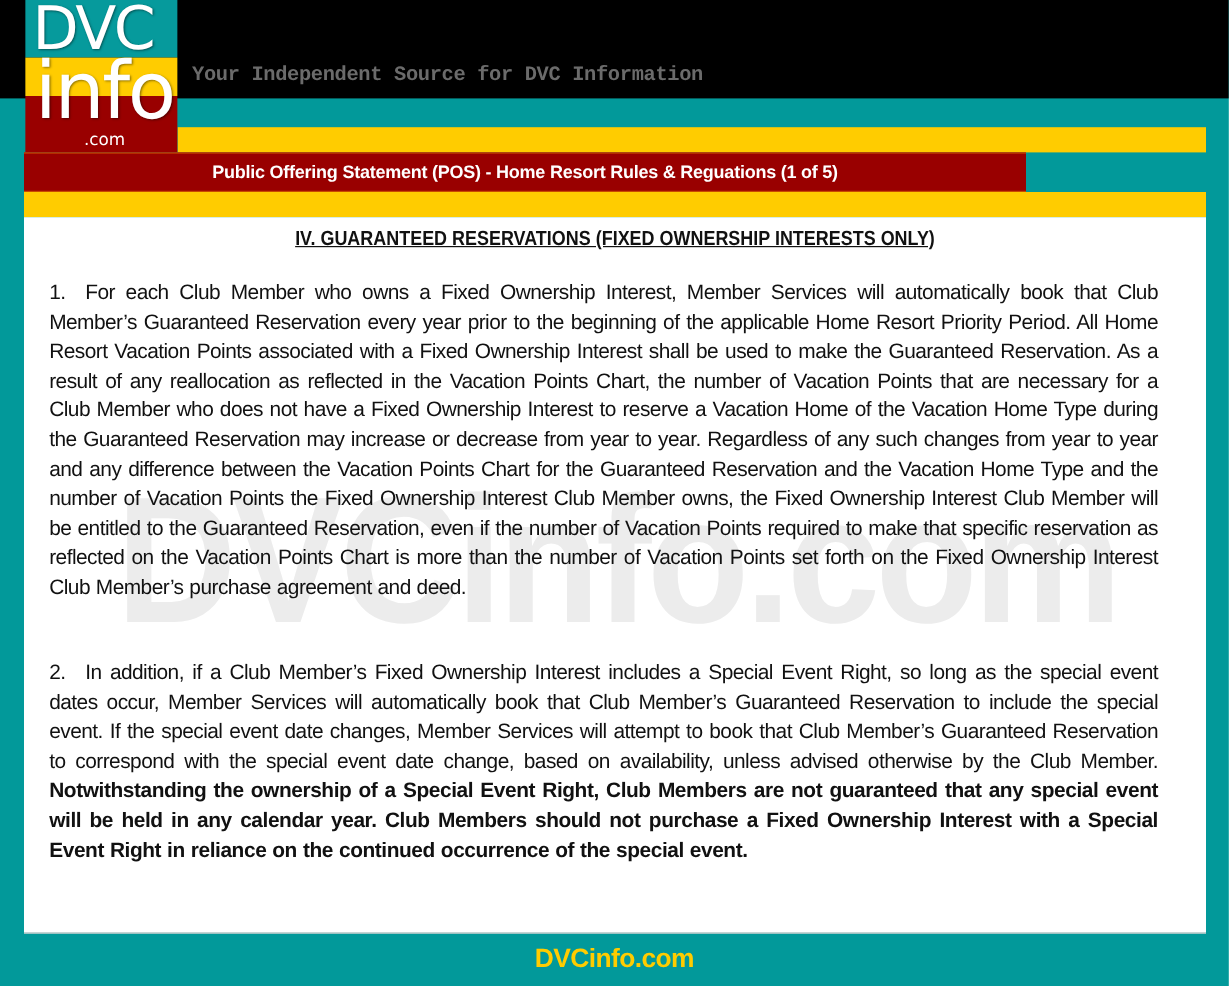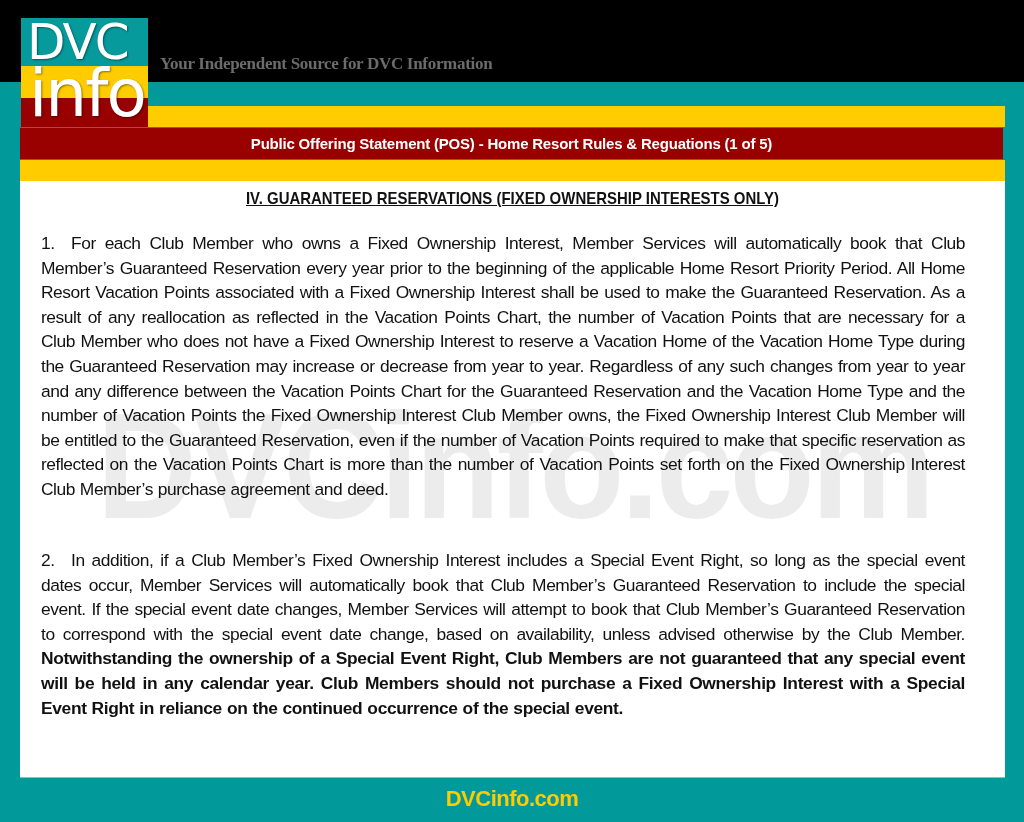--- a/index.html
+++ b/index.html
@@ -24,35 +24,35 @@
     position: absolute;
     color: #0d0d0d;
     font-family: "DejaVu Serif", serif;
     font-weight: bold;
     white-space: nowrap;
   }
   .tagline {
     position: absolute;
     left: 160px; top: 54px;
     color: #6b6b6b;
-    font-family: Liberation Serif, serif;
+    font-family: Liberation Mono, monospace;
     font-weight: bold;
     font-size: 17px;
     letter-spacing: -0.3px;
     white-space: nowrap;
   }
   .yellow-band-top {
     position: absolute;
     left: 148px; top: 106px;
     width: 857px; height: 21px;
     background: #ffcc00;
   }
   .logo {
     position: absolute;
-    left: 21px; top: 18px;
+    left: 21px; top: 0;
     width: 127px; height: 127px;
     overflow: hidden;
   }
   .logo .stripe-teal { position:absolute; left:0; top:0; width:100%; height:48px; background:#069a9c; }
   .logo .stripe-yellow { position:absolute; left:0; top:48px; width:100%; height:32px; background:#ffcc00; }
   .logo .stripe-red { position:absolute; left:0; top:80px; width:100%; height:47px; background:#990000; }
   .logo .logo-dvc {
     position: absolute;
     left: 6px; top: -6px;
     color: #ffffff;
@@ -77,21 +77,21 @@
     position: absolute;
     left: 49px; top: 110px;
     color: #ffffff;
     font-family: "DejaVu Sans", sans-serif;
     font-size: 14px;
     line-height: 14px;
   }
   .title-bar {
     position: absolute;
     left: 20px; top: 127px;
-    width: 983px; height: 33px;
+    width: 835px; height: 33px;
     background: #990000;
     border-top: 1px solid #c84a00;
     border-bottom: 1px solid #c84a00;
     box-sizing: border-box;
     display: flex;
     align-items: center;
     justify-content: center;
   }
   .title-bar-text {
     color: #ffffff;

